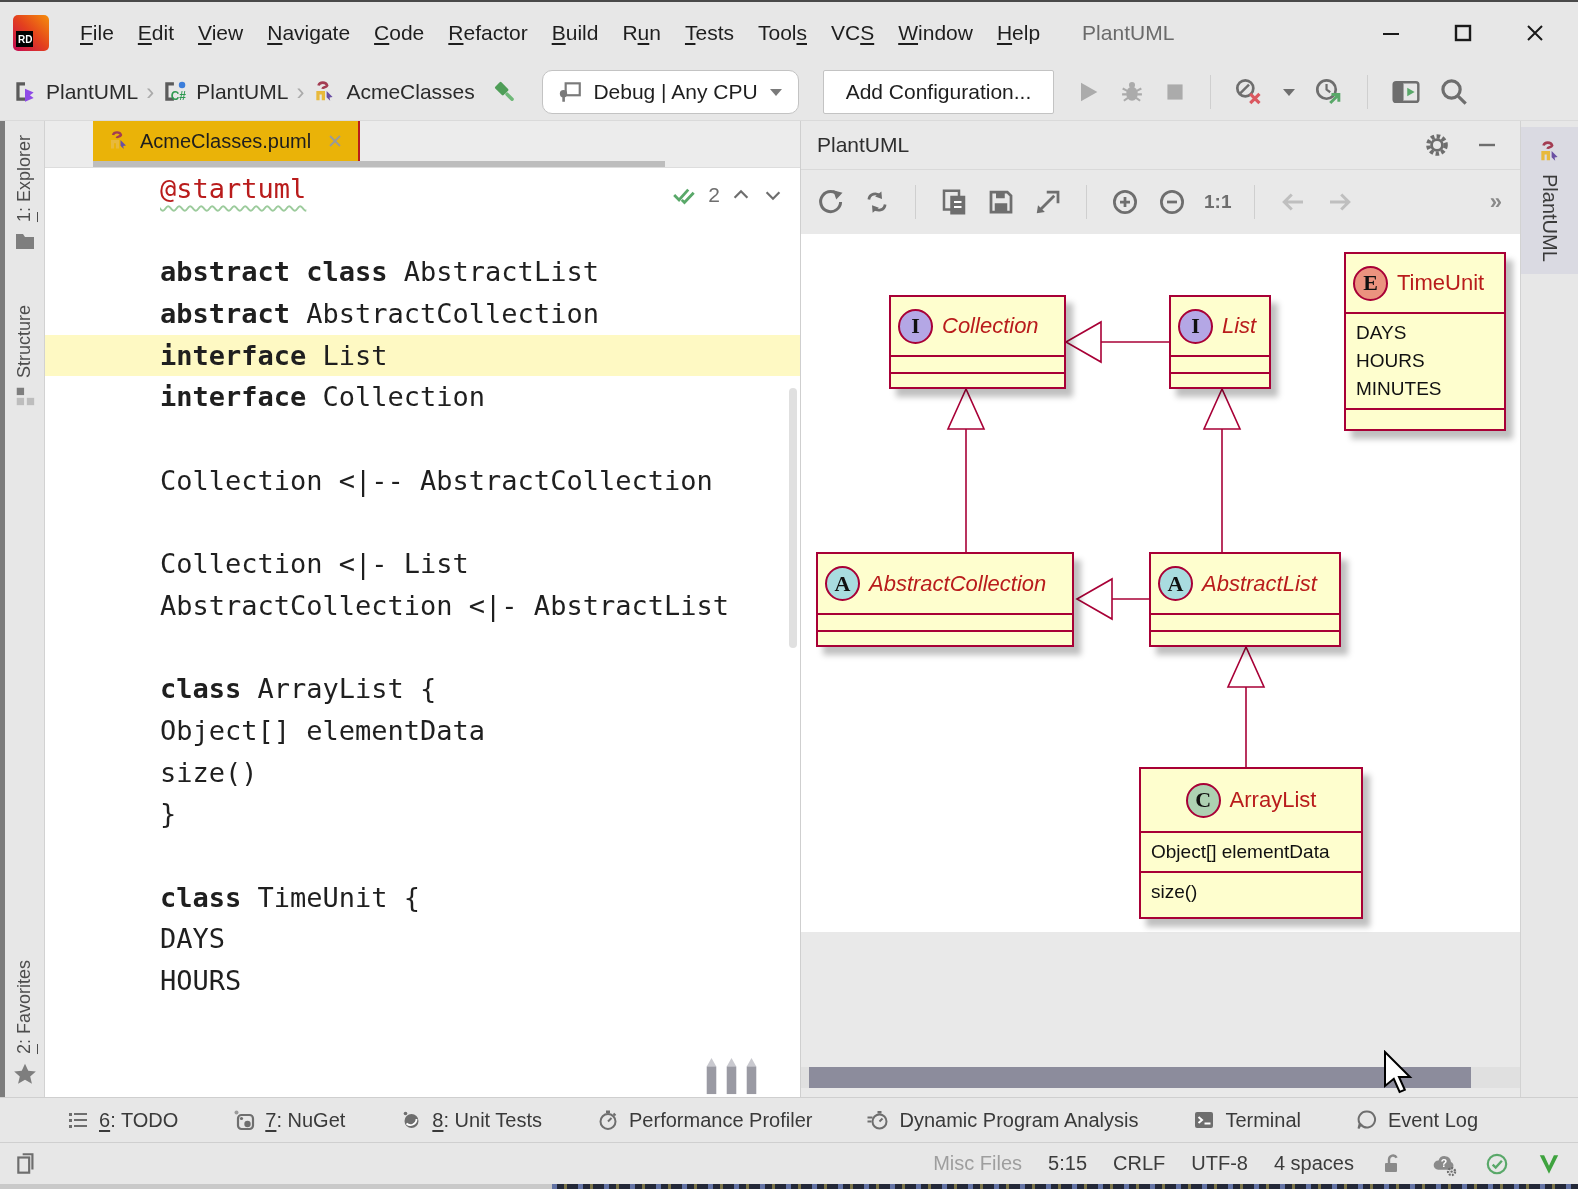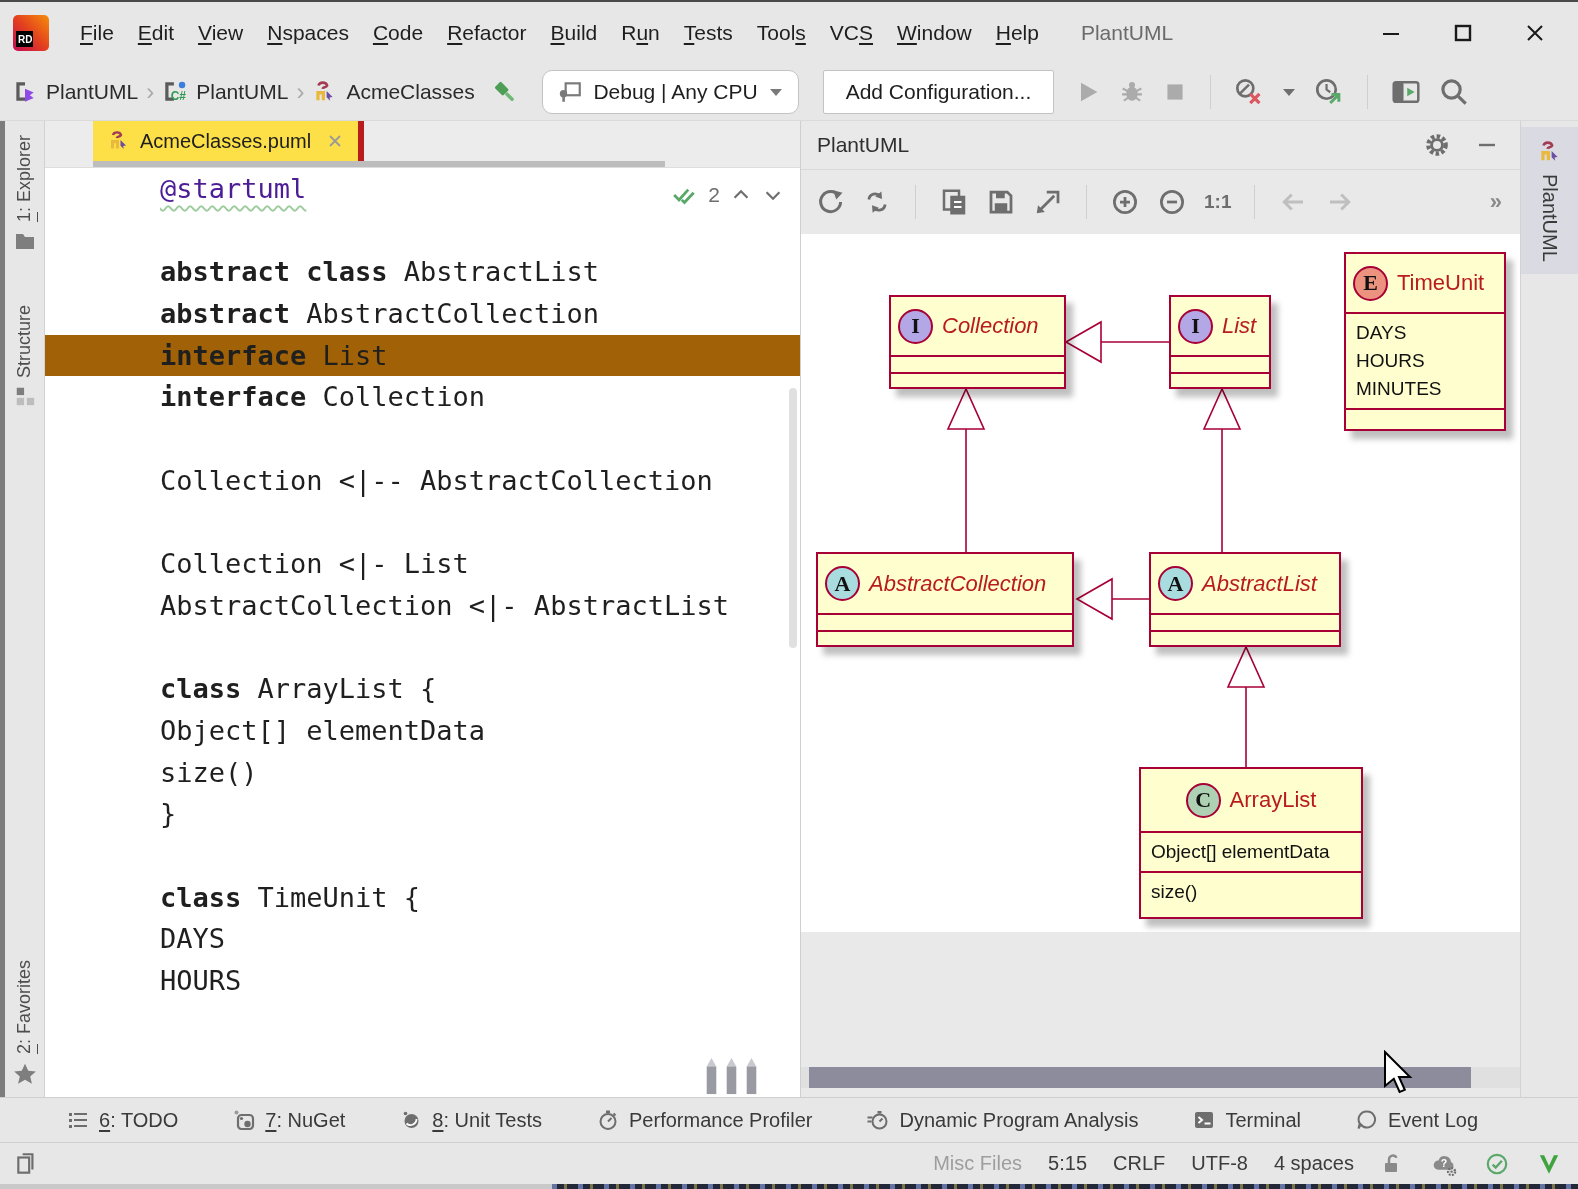--- a/index.html
+++ b/index.html
@@ -28,29 +28,29 @@
   .vsep{width:1px;height:34px;background:#CFCFCF;margin:0 6px;}
   
   .body{display:flex;height:976px;}
   .leftbar{width:45px;background:#E7E7E7;border-right:1px solid #D2D2D2;border-left:5px solid #7c7c7c;
            box-sizing:border-box;display:flex;flex-direction:column;align-items:center;}
   .twv{display:flex;flex-direction:column;align-items:center;gap:7px;}
   .twv-label{writing-mode:vertical-rl;transform:rotate(180deg);font-size:18px;color:#4d4d4d;white-space:nowrap;}
   .spacer{flex:1;}
   .editor-col{width:755px;display:flex;flex-direction:column;background:#fff;position:relative;}
   .tabbar{height:46px;background:#ECECEC;position:relative;display:flex;align-items:flex-start;border-bottom:1px solid #DDD;}
-  .tab{margin-left:48px;height:40px;background:#fde047;display:flex;align-items:center;gap:9px;padding:0 14px;font-size:20px;border-right:6px solid #b91c1c;}
+  .tab{margin-left:48px;height:40px;background:#eab308;display:flex;align-items:center;gap:9px;padding:0 14px;font-size:20px;border-right:2px solid #b91c1c;}
   .tabstrip{position:absolute;left:48px;top:40px;width:572px;height:6px;background:#BDBDBD;}
   .editor{flex:1;position:relative;background:#fff;overflow:hidden;}
   .code{position:absolute;left:0;top:0;right:0;font-family:"DejaVu Sans Mono","Liberation Mono",monospace;
         font-size:27px;color:#1f1f1f;}
   .cl{height:41.7px;line-height:41.7px;white-space:pre;padding-left:115px;}
-  .cl.cur{background:#a16207;}
+  .cl.cur{background:#fef9c3;}
   .kw{font-weight:bold;}
-  .dir{color:#4c1d95;text-decoration:underline wavy #9CCB9C 2px;text-underline-offset:7px;}
+  .dir{color:#b91c1c;text-decoration:underline wavy #9CCB9C 2px;text-underline-offset:7px;}
   .inspect{position:absolute;top:14px;right:16px;display:flex;align-items:center;gap:10px;color:#6e6e6e;font-size:21px;}
   .pencils{position:absolute;right:40px;bottom:0px;display:flex;gap:3px;}
   .ed-scroll{position:absolute;right:3px;top:220px;width:8px;height:260px;background:#E0E0E0;border-radius:4px;}
   
   .preview-col{width:720px;display:flex;flex-direction:column;background:#E9E9E9;border-left:1px solid #CFCFCF;box-sizing:border-box;}
   .pv-header{height:48px;display:flex;align-items:center;padding:0 16px;border-bottom:1px solid #D9D9D9;font-size:21px;color:#2f2f2f;}
   .pv-header .right{margin-left:auto;display:flex;align-items:center;gap:26px;padding-right:6px;}
   .pv-toolbar{height:64px;display:flex;align-items:center;padding-left:14px;gap:17px;}
   .one2one{font-size:19px;font-weight:bold;color:#6e6e6e;}
   .pv-more{margin-left:auto;padding-right:18px;color:#8a8a8a;font-size:22px;font-weight:bold;}
@@ -99,21 +99,21 @@
       </linearGradient>
         </defs>
       <rect x="1" y="1" width="36" height="36" rx="5" fill="url(#rg)"></rect>
       <rect x="4" y="17" width="17" height="16" fill="#000"></rect>
       <text x="6" y="29" font-family="Liberation Sans,sans-serif" font-size="10" font-weight="bold" fill="#fff">RD</text>
     </svg>
     <div class="menubar">
       <div class="mi"><span></span><span class="mn">F</span><span>ile</span></div>
       <div class="mi"><span></span><span class="mn">E</span><span>dit</span></div>
       <div class="mi"><span></span><span class="mn">V</span><span>iew</span></div>
-      <div class="mi"><span></span><span class="mn">N</span><span>spaces</span></div>
+      <div class="mi"><span></span><span class="mn">N</span><span>avigate</span></div>
       <div class="mi"><span></span><span class="mn">C</span><span>ode</span></div>
       <div class="mi"><span></span><span class="mn">R</span><span>efactor</span></div>
       <div class="mi"><span></span><span class="mn">B</span><span>uild</span></div>
       <div class="mi"><span>R</span><span class="mn">u</span><span>n</span></div>
       <div class="mi"><span></span><span class="mn">T</span><span>ests</span></div>
       <div class="mi"><span>Tool</span><span class="mn">s</span><span></span></div>
       <div class="mi"><span>VC</span><span class="mn">S</span><span></span></div>
       <div class="mi"><span></span><span class="mn">W</span><span>indow</span></div>
       <div class="mi"><span></span><span class="mn">H</span><span>elp</span></div>
     </div>

